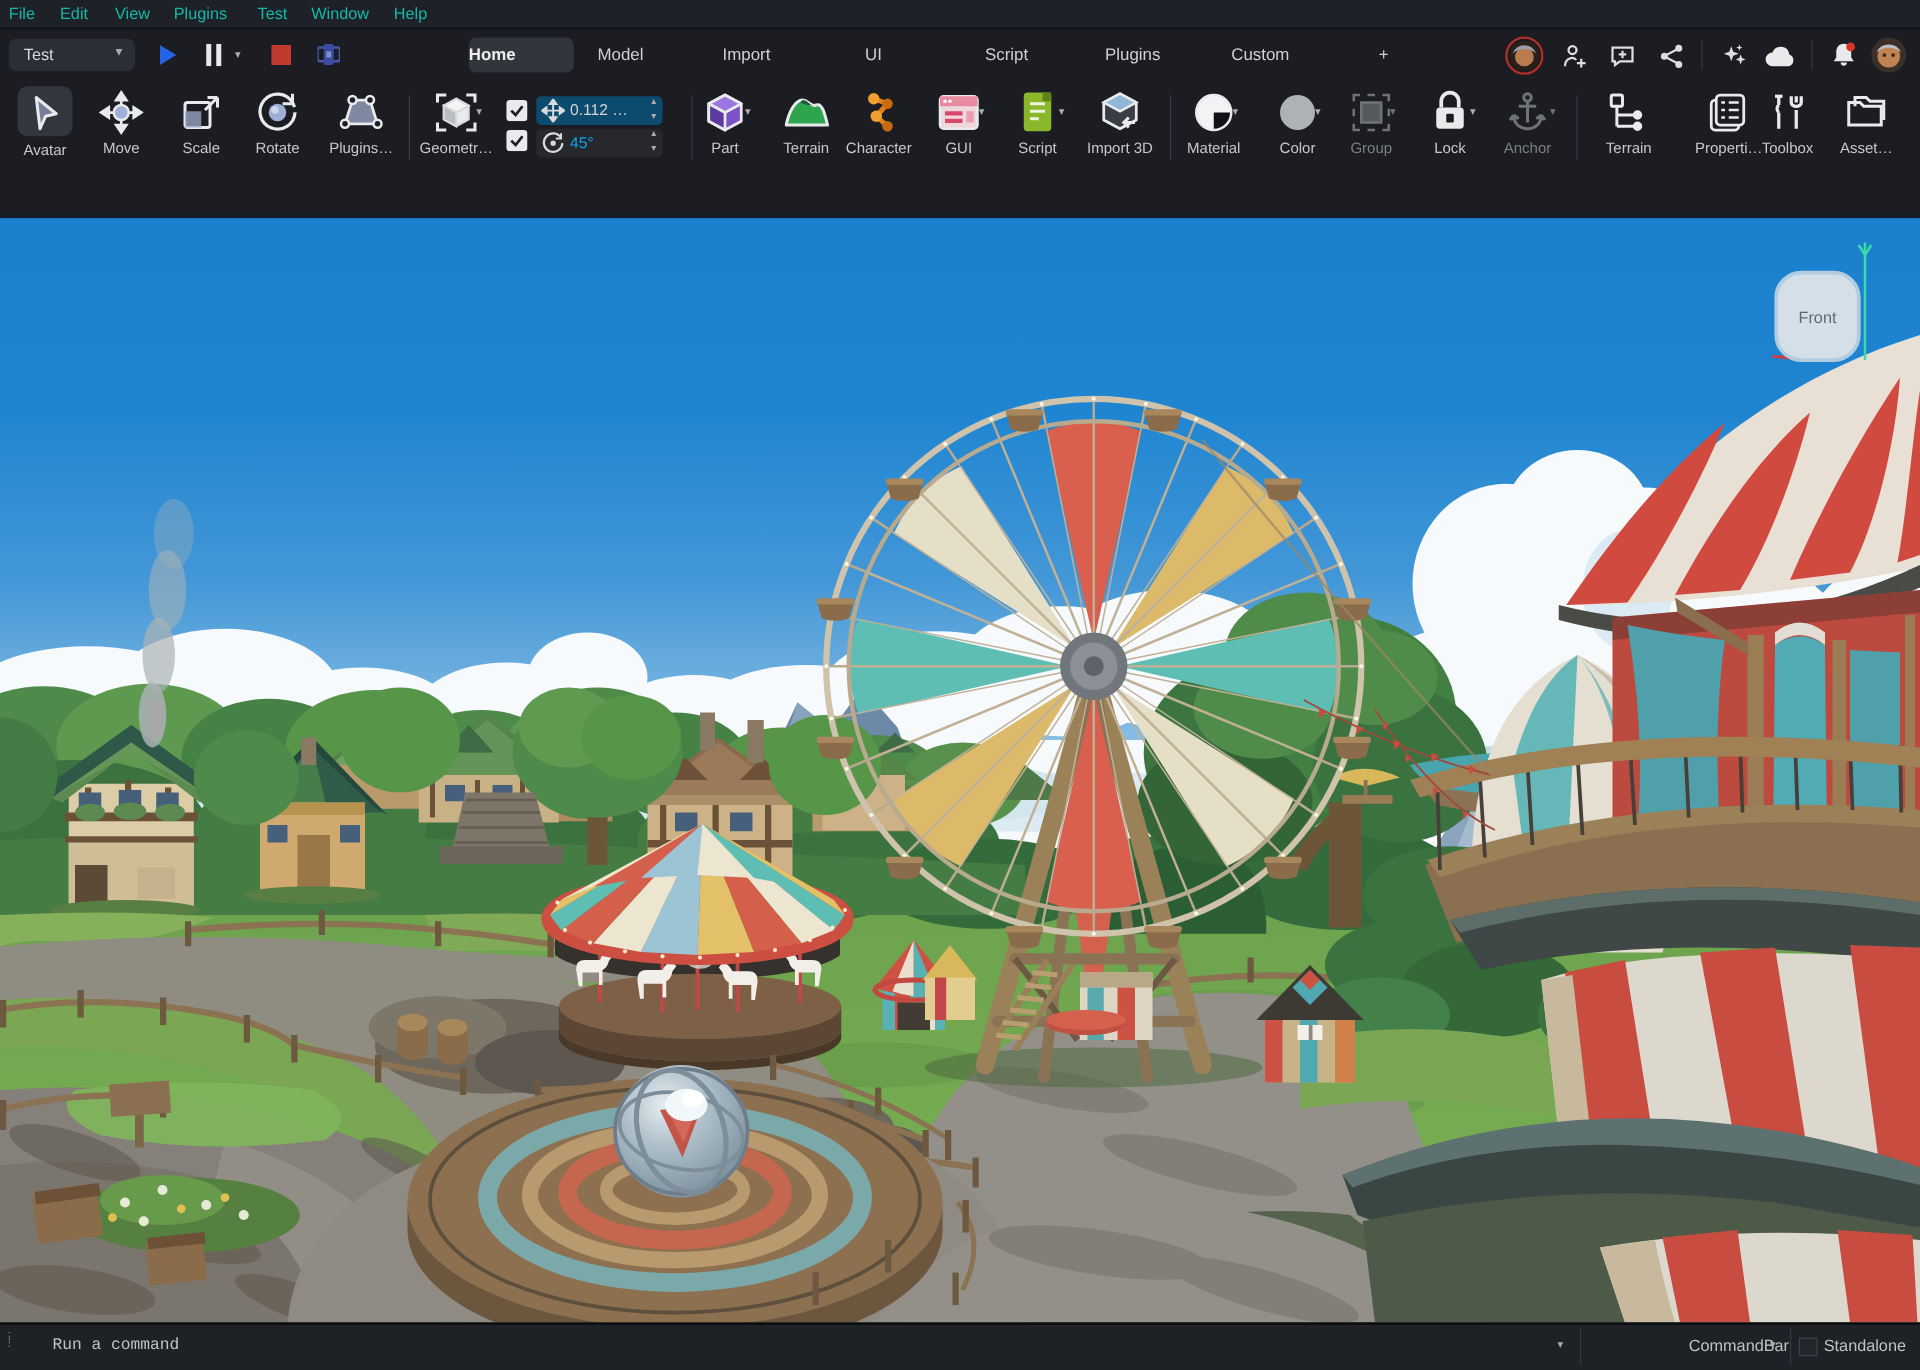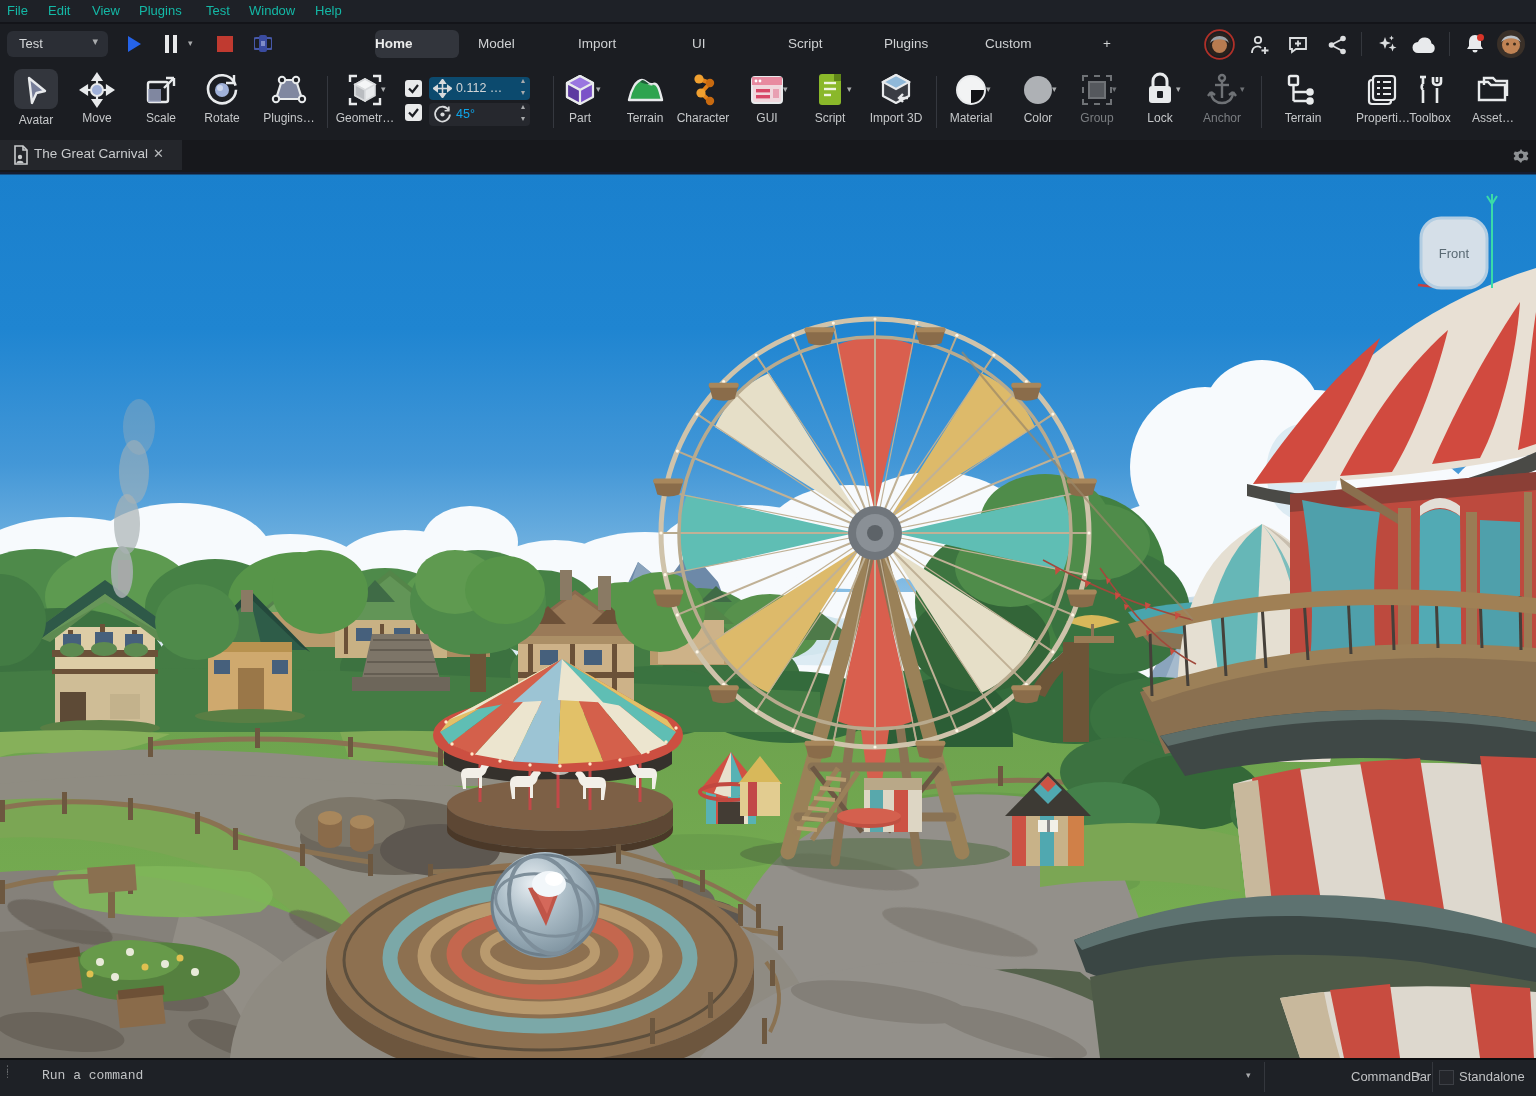--- a/index.html
+++ b/index.html
@@ -385,36 +385,20 @@
     </div>
     <div class="rbtn" style="left:1462px;width:62px">
       <svg class="ico" width="36" height="36" viewBox="0 0 36 36">
           <path d="M4 10 V28 H30 V13 H16 L13 10 Z" fill="none" stroke="#e8eaec" stroke-width="2.4"></path>
           <path d="M9 13 V6 H18 L21 9 H32 V24" fill="none" stroke="#e8eaec" stroke-width="2.4"></path>
         </svg>
       <span class="lbl">Asset…</span>
     </div>
   </div>
 
-  <div class="tabrow">
-    <div class="doctab">
-      <svg style="position:absolute;left:12px;top:5px" width="18" height="20" viewBox="0 0 18 20">
-          <path d="M3 1 H11 L15 5 V19 H3 Z" fill="none" stroke="#c9cbcd" stroke-width="1.6"></path>
-          <path d="M11 1 L11 5 L15 5" fill="none" stroke="#c9cbcd" stroke-width="1.6"></path>
-          <circle cx="8" cy="12" r="2.2" fill="#c9cbcd"></circle>
-          <path d="M4.5 18 C4.5 15 11.5 15 11.5 18 Z" fill="#c9cbcd"></path>
-        </svg>
-      <span class="txt">The Great Carnival</span>
-      <span class="x">✕</span>
-    </div>
-    <svg style="position:absolute;left:1512px;top:7px" width="18" height="18" viewBox="0 0 18 18">
-        <path d="M9 2 L10.4 4.2 A5 5 0 0 1 12.6 5.1 L15.2 4.5 L16.4 6.9 L14.6 8.8 A5 5 0 0 1 14.6 9.2 L16.4 11.1 L15.2 13.5 L12.6 12.9 A5 5 0 0 1 10.4 13.8 L9 16 L6.6 13.8 A5 5 0 0 1 5.4 12.9 L2.8 13.5 L1.6 11.1 L3.4 9.2 A5 5 0 0 1 3.4 8.8 L1.6 6.9 L2.8 4.5 L5.4 5.1 A5 5 0 0 1 7.6 4.2 Z" fill="#8e9194"></path>
-        <circle cx="9" cy="9" r="2.4" fill="#17181c"></circle>
-      </svg>
-  </div>
 
   <div class="viewport" id="viewport">
   <svg width="1536" height="886" viewBox="0 0 1536 886">
     <defs>
       <linearGradient id="sky" x1="0" y1="0" x2="0" y2="1">
         <stop offset="0" stop-color="#1a80cd"></stop>
         <stop offset="0.28" stop-color="#1f85d1"></stop>
         <stop offset="0.52" stop-color="#4397d7"></stop>
         <stop offset="0.72" stop-color="#7db8e2"></stop>
         <stop offset="0.88" stop-color="#b8d8ec"></stop>

